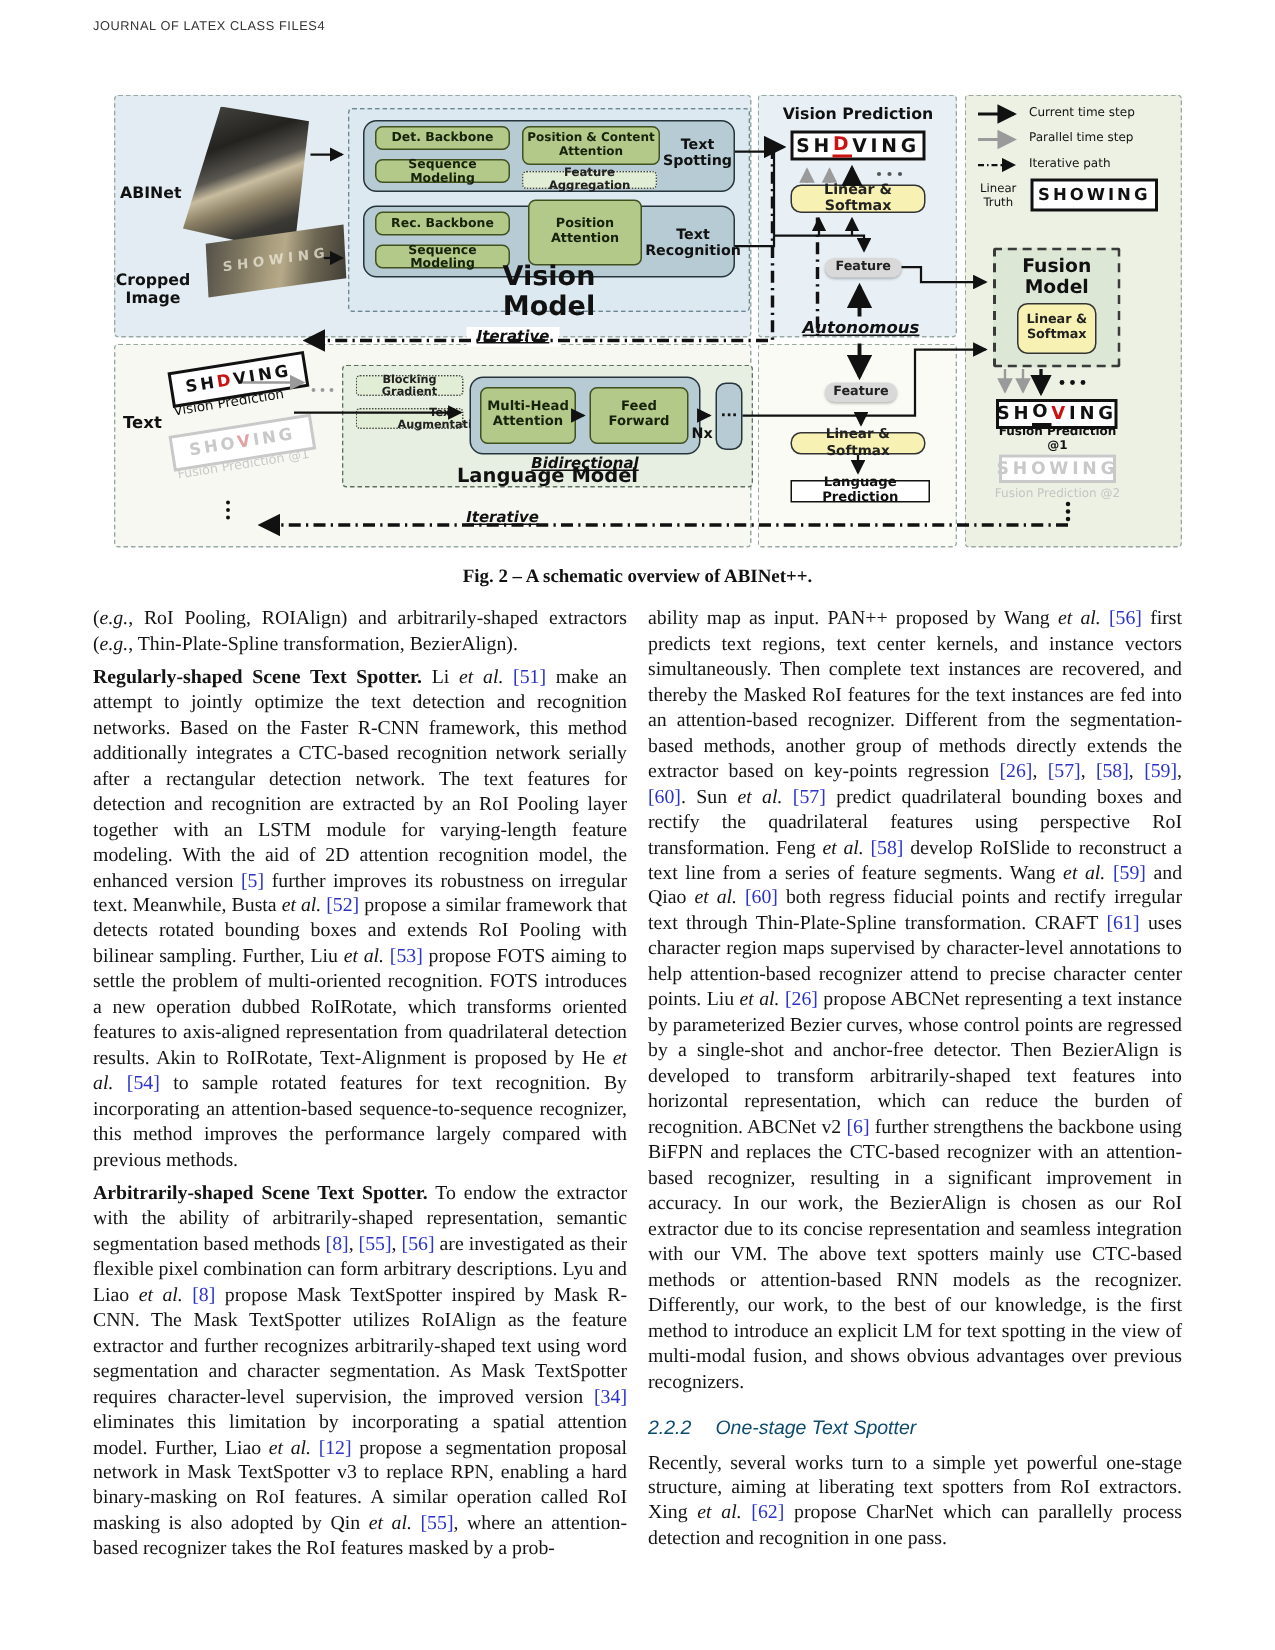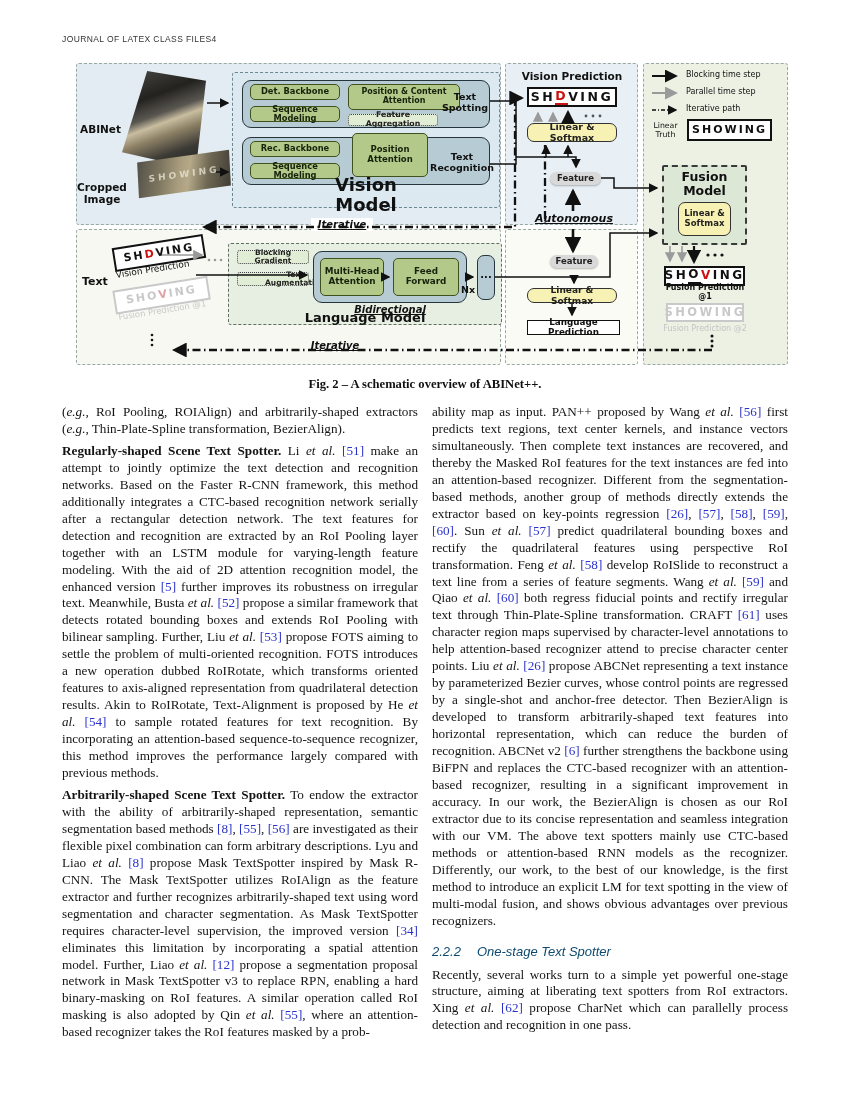--- a/index.html
+++ b/index.html
@@ -1,18 +1,18 @@
 <!DOCTYPE html>
 <html><head>
 <meta charset="utf-8">
 <style>
   html,body{margin:0;padding:0;background:#ffffff;}
   .page{position:relative;width:850px;height:1100px;background:#fff;overflow:hidden;font-family:"Liberation Serif",serif;color:#1a1a1a;}
   
-  .hdr{position:absolute;left:62px;right:62px;top:34px;height:12px;font-family:"Liberation Sans",sans-serif;font-size:8.5px;letter-spacing:.4px;color:#333;display:flex;}
+  .hdr{position:absolute;left:62px;right:62px;top:12px;height:12px;font-family:"Liberation Sans",sans-serif;font-size:8.5px;letter-spacing:.4px;color:#333;display:flex;}
   
   #figure{position:absolute;left:76px;top:63px;width:712px;height:305px;font-family:"DejaVu Sans",sans-serif;color:#111;}
   .region{position:absolute;border:1.6px dashed #98a8a2;border-radius:3px;box-sizing:border-box;z-index:0;}
   .fi{position:absolute;z-index:2;box-sizing:border-box;}
   .wires{position:absolute;left:0;top:0;z-index:3;pointer-events:none;}
   .ctr{display:flex;align-items:center;justify-content:center;text-align:center;line-height:1.12;}
   .greenbox{background:#b2c98a;border:1.2px solid #41501f;border-radius:5px;color:#16220a;font-weight:bold;}
   .bluegroup{background:#b7cbd4;border:1.5px solid #26343c;border-radius:9px;}
   .yellowbox{background:#f7f2b3;border:1.3px solid #333;border-radius:7px;font-weight:bold;color:#222;}
   .pill{background:#d9d9d9;border-radius:8px;color:#222;font-weight:bold;box-shadow:0 1px 2px rgba(0,0,0,.28);}
@@ -133,21 +133,21 @@
     <div class="fi figlabel" style="left:4px;top:60px;width:42px;font-size:10.5px;">ABINet</div>
     <div class="fi photo2" style="left:62px;top:93px;width:92px;height:36px;">
         <span>SHOWING</span>
       </div>
     <div class="fi figlabel" style="left:0;top:118px;width:52px;font-size:10.5px;text-align:center;line-height:1.15;">Cropped Image</div>
 
     <div class="fi dashbox" style="left:156px;top:9px;width:268px;height:136px;background:#dde9f0;"></div>
     <div class="fi bluegroup" style="left:166px;top:17px;width:248px;height:48px;"></div>
     <div class="fi greenbox ctr" style="left:174px;top:21px;width:90px;height:16px;font-size:8.3px;">Det. Backbone</div>
     <div class="fi greenbox ctr" style="left:174px;top:43px;width:90px;height:16px;font-size:8.3px;">Sequence Modeling</div>
-    <div class="fi greenbox ctr" style="left:272px;top:21px;width:112px;height:26px;font-size:8px;">Position &amp; Content Attention</div>
+    <div class="fi greenbox ctr" style="left:272px;top:21px;width:92px;height:26px;font-size:8px;">Position &amp; Content Attention</div>
     <div class="fi dottedbox ctr" style="left:272px;top:51px;width:90px;height:12px;font-size:7.8px;">Feature Aggregation</div>
     <div class="fi figlabel ctr" style="left:364px;top:24px;width:50px;height:32px;font-size:9.5px;">Text Spotting</div>
     <div class="fi bluegroup" style="left:166px;top:74px;width:248px;height:48px;"></div>
     <div class="fi greenbox ctr" style="left:174px;top:78px;width:90px;height:16px;font-size:8.3px;">Rec. Backbone</div>
     <div class="fi greenbox ctr" style="left:174px;top:100px;width:90px;height:16px;font-size:8.3px;">Sequence Modeling</div>
     <div class="fi greenbox ctr" style="left:276px;top:70px;width:76px;height:44px;font-size:8.5px;">Position Attention</div>
     <div class="fi figlabel ctr" style="left:358px;top:84px;width:56px;height:32px;font-size:9.5px;">Text Recognition</div>
     <div class="fi figlabel ctr" style="left:230px;top:124px;width:120px;height:16px;font-size:18px;">Vision Model</div>
 
     <div class="fi figlabel ctr" style="left:444px;top:7px;width:104px;height:13px;font-size:10.5px;">Vision Prediction</div>
@@ -187,21 +187,21 @@
     <div class="fi greenbox ctr" style="left:244px;top:195px;width:64px;height:38px;font-size:8.8px;">Multi-Head Attention</div>
     <div class="fi greenbox ctr" style="left:317px;top:195px;width:66px;height:38px;font-size:8.8px;">Feed Forward</div>
     <div class="fi figlabel" style="left:385px;top:221px;font-size:9.5px;">Nx</div>
     <div class="fi bluegroup ctr" style="left:401px;top:192px;width:18px;height:45px;border-radius:7px;font-weight:bold;font-size:10px;">···</div>
     <div class="fi itlabel ctr" style="left:237px;top:241px;width:154px;height:12px;font-size:10px;">Bidirectional</div>
     <div class="fi figlabel ctr" style="left:199px;top:248px;width:180px;height:14px;font-size:13px;">Language Model</div>
 
     <div class="fi itlabel ctr" style="left:235px;top:155px;width:62px;height:13px;font-size:10px;background:#fff;">Iterative</div>
     <div class="fi itlabel ctr" style="left:228px;top:276px;width:62px;height:13px;font-size:10px;background:#f7f8f1;">Iterative</div>
 
-    <div class="fi" style="left:610px;top:7px;width:98px;font-size:8px;">Blocking time step</div>
+    <div class="fi" style="left:610px;top:7px;width:98px;font-size:8px;">Current time step</div>
     <div class="fi" style="left:610px;top:24px;width:98px;font-size:8px;">Parallel time step</div>
     <div class="fi" style="left:610px;top:41px;width:98px;font-size:8px;">Iterative path</div>
     <div class="fi ctr" style="left:570px;top:56px;width:39px;height:22px;font-size:7.8px;line-height:1.2;">Linear Truth</div>
     <div class="fi predbox ctr" style="left:611px;top:56px;width:85px;height:22px;font-size:11px;letter-spacing:2px;">SHOWING</div>
 
     <div class="fi" style="left:586px;top:102px;width:85px;height:80px;background:#dce7d6;border:2.5px dashed #3a3a3a;border-radius:2px;"></div>
     <div class="fi figlabel ctr" style="left:590px;top:106px;width:77px;height:30px;font-size:12.5px;">Fusion Model</div>
     <div class="fi yellowbox ctr" style="left:602px;top:139px;width:53px;height:34px;font-size:8.5px;">Linear &amp; Softmax</div>
     <div class="fi predbox ctr" style="left:588px;top:203px;width:81px;height:20px;font-size:12px;">
         <span>SH</span>

